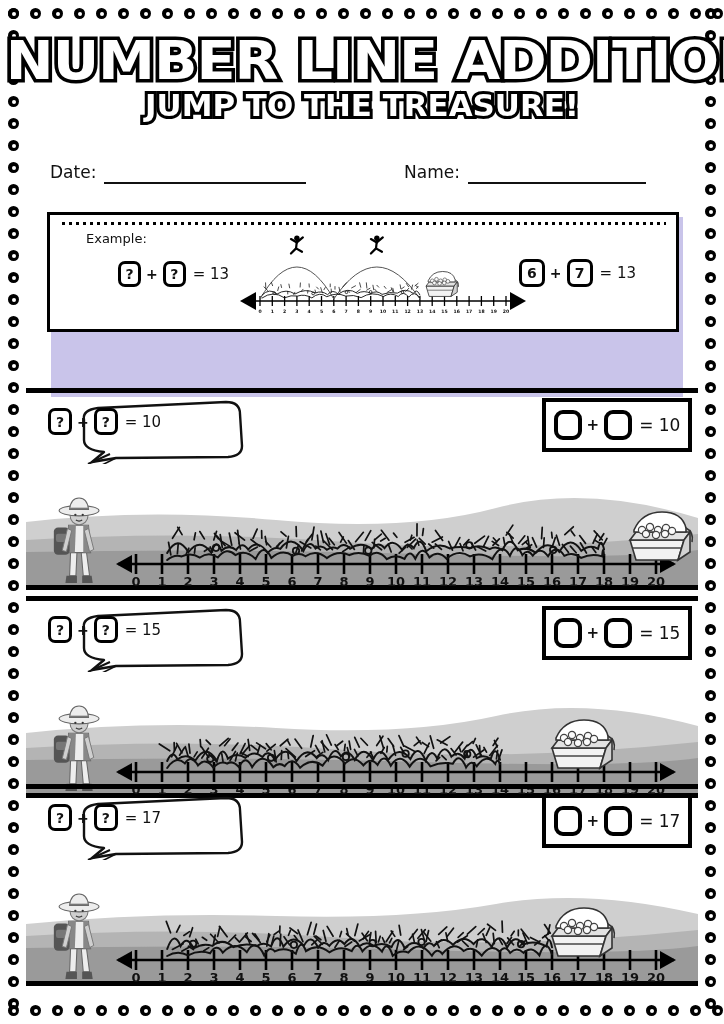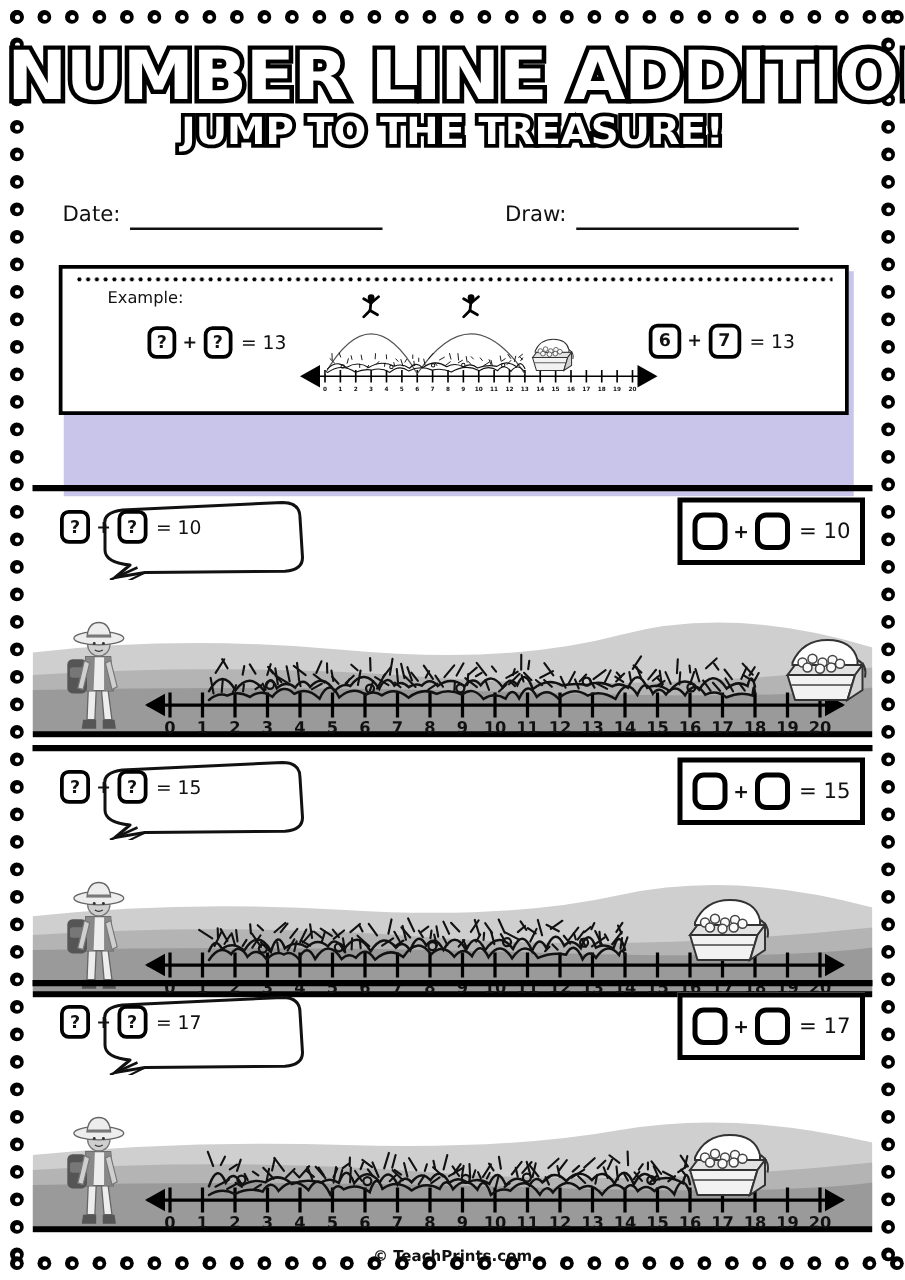--- a/index.html
+++ b/index.html
@@ -347,21 +347,21 @@
       <div class="title-main">NUMBER LINE ADDITION</div>
       <div class="title-sub">JUMP TO THE TREASURE!</div>
     </div>
 
     <div class="namedate">
       <div class="nd-item" style="left:14px; top:4px;">
         <span class="nd-label">Date:</span>
         <span class="nd-line" style="width:202px;"></span>
       </div>
       <div class="nd-item" style="left:368px; top:4px;">
-        <span class="nd-label">Draw:</span>
+        <span class="nd-label">Name:</span>
         <span class="nd-line" style="width:178px;"></span>
       </div>
     </div>
 
     <div class="instr-wrap">
       <div class="instr-shadow"></div>
       <div class="instr-box">
         <div class="dot-divider"></div>
 
         <div class="example-row">
@@ -1160,18 +1160,15 @@
                 <circle cx="0" cy="-3" r="3.6" fill="#fafafa" stroke="#444" stroke-width="1.2"></circle>
                 <circle cx="9" cy="-4" r="3.6" fill="#fafafa" stroke="#444" stroke-width="1.2"></circle>
                 <circle cx="16" cy="-7" r="3.6" fill="#fafafa" stroke="#444" stroke-width="1.2"></circle>
                 <line x1="-23" y1="10" x2="25" y2="10" stroke="#444" stroke-width="1.3"></line>
               </g>
             </svg>
           </div>
     </div>
       </div>
 
-    <div class="footer">
-      <span class="tp">© TeachPrints.com</span>
-    </div>
 
   </div>
 </div>
 
 </body></html>

